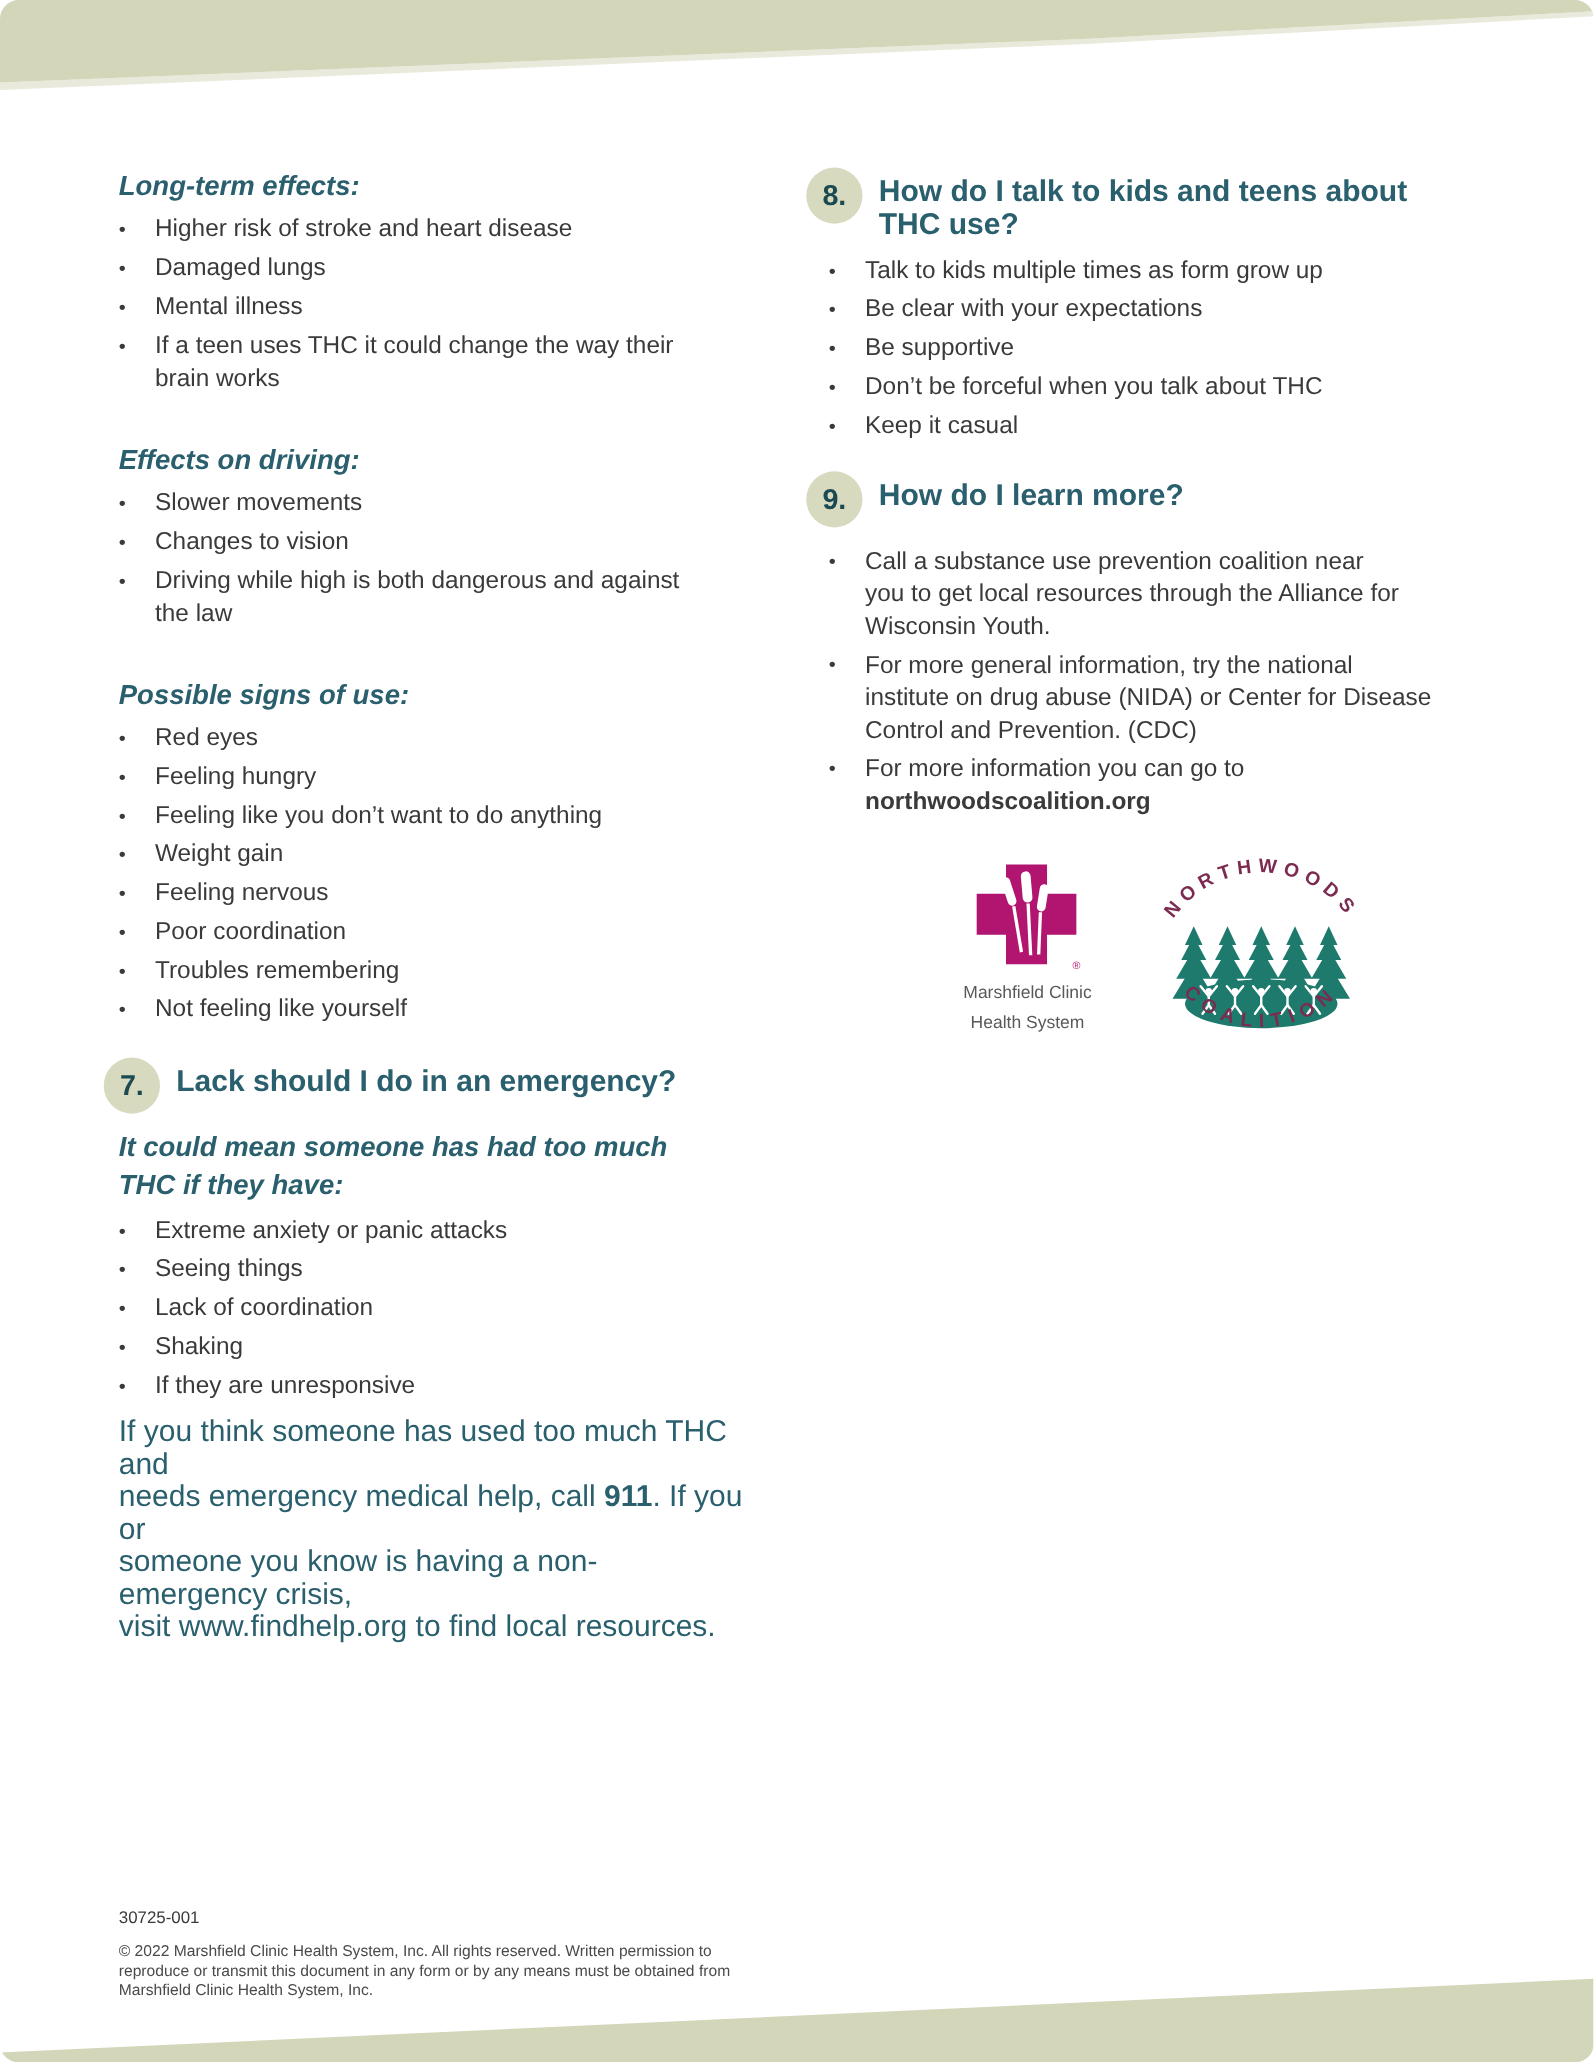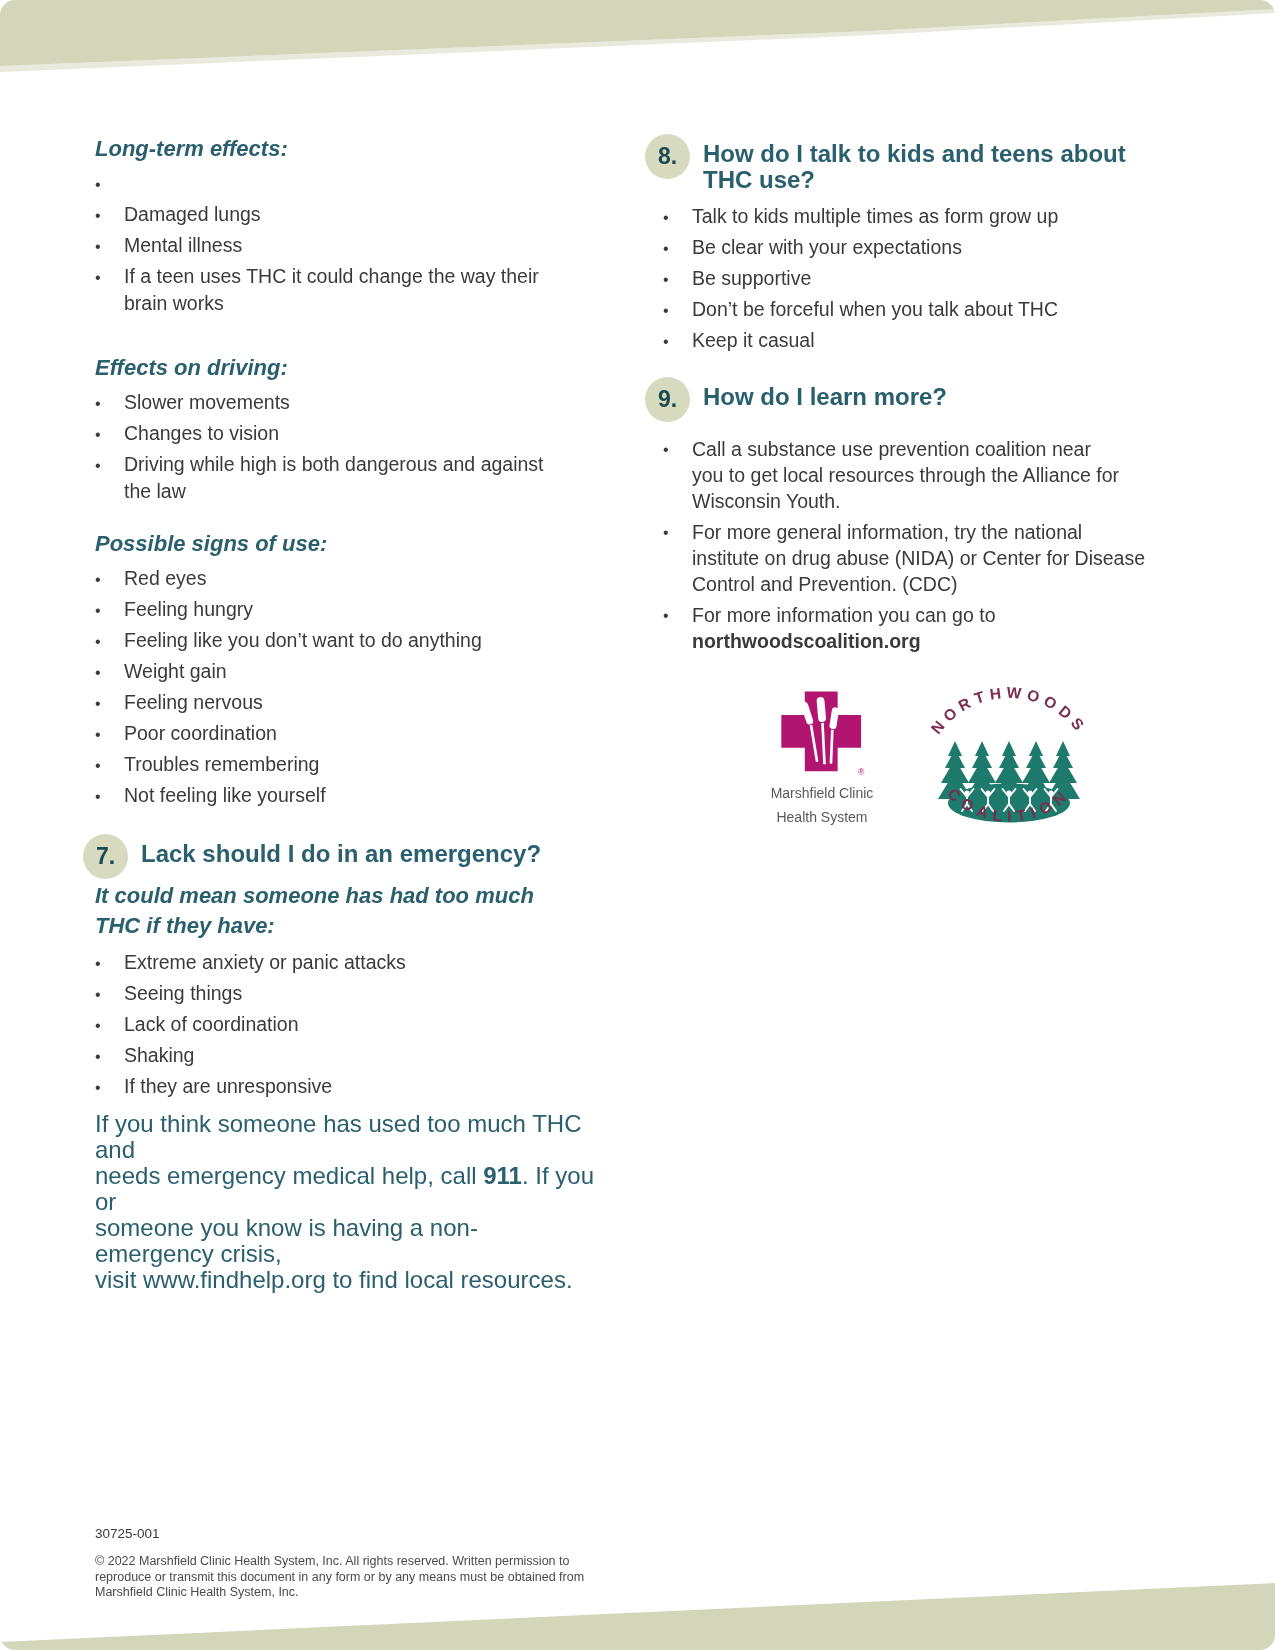--- a/index.html
+++ b/index.html
@@ -12,37 +12,37 @@
   .band-top{top:0;}
   .band-bottom{bottom:0;}
   .col{position:absolute;top:134px;}
   .col-left{left:95px;width:482px;}
   .col-right{left:645px;width:505px;}
   .sub-h{
     font-size:22px;font-weight:bold;font-style:italic;color:var(--teal);
     line-height:30px;margin:0;white-space:pre-line;
   }
   .mt1{margin-top:36px;}
-  .mt2{margin-top:24px;}
+  .mt2{margin-top:36px;}
   .blist{margin:6px 0 0 0;}
   .bi{display:flex;font-size:19.5px;line-height:27px;color:var(--body);margin-bottom:3px;}
   .bi .dot{flex:none;width:29px;font-size:16px;padding-top:1px;color:var(--body);}
   .bi .txt{white-space:pre-line;}
   .q-row{display:flex;align-items:flex-start;}
   .q-left{margin-left:-12px;margin-top:24px;}
   .badge{
     flex:none;width:45px;height:45px;border-radius:50%;background:var(--badge);
     color:var(--num);font-weight:bold;font-size:23px;
     display:flex;align-items:center;justify-content:center;
   }
   .q-title{
     font-size:24px;font-weight:bold;color:var(--teal);line-height:26px;
     padding-top:7px;margin-left:13px;white-space:pre-line;
   }
-  .q7-sub{margin-top:2px;}
+  .q7-sub{margin-top:12px;}
   .note{
     margin-top:10px;font-size:24px;line-height:26px;color:var(--teal);
     white-space:pre-line;width:500px;
   }
   .note strong{font-weight:bold;}
   .q9-list .bi{line-height:26px;margin-bottom:5px;}
   .q9-list .bi .txt strong{font-weight:bold;color:var(--body);}
   .r-list{margin-left:18px;}
   .q8-list{margin-top:10px;}
   .q9-row{margin-top:22px;}
@@ -70,20 +70,21 @@
   <svg class="band band-bottom" height="70" viewBox="0 0 1275 70">
     <polygon points="0,62 1275,3 1275,70 0,70" style="fill:var(--sage)"></polygon>
   </svg>
 
   <div class="col col-left">
 
     <h3 class="sub-h">Long-term effects:</h3>
     <div class="blist">
       <div class="bi">
           <span class="dot">•</span>
+          <span class="txt">Higher risk of stroke and heart disease</span>
         </div>
       <div class="bi">
           <span class="dot">•</span>
           <span class="txt">Damaged lungs</span>
         </div>
       <div class="bi">
           <span class="dot">•</span>
           <span class="txt">Mental illness</span>
         </div>
       <div class="bi">

